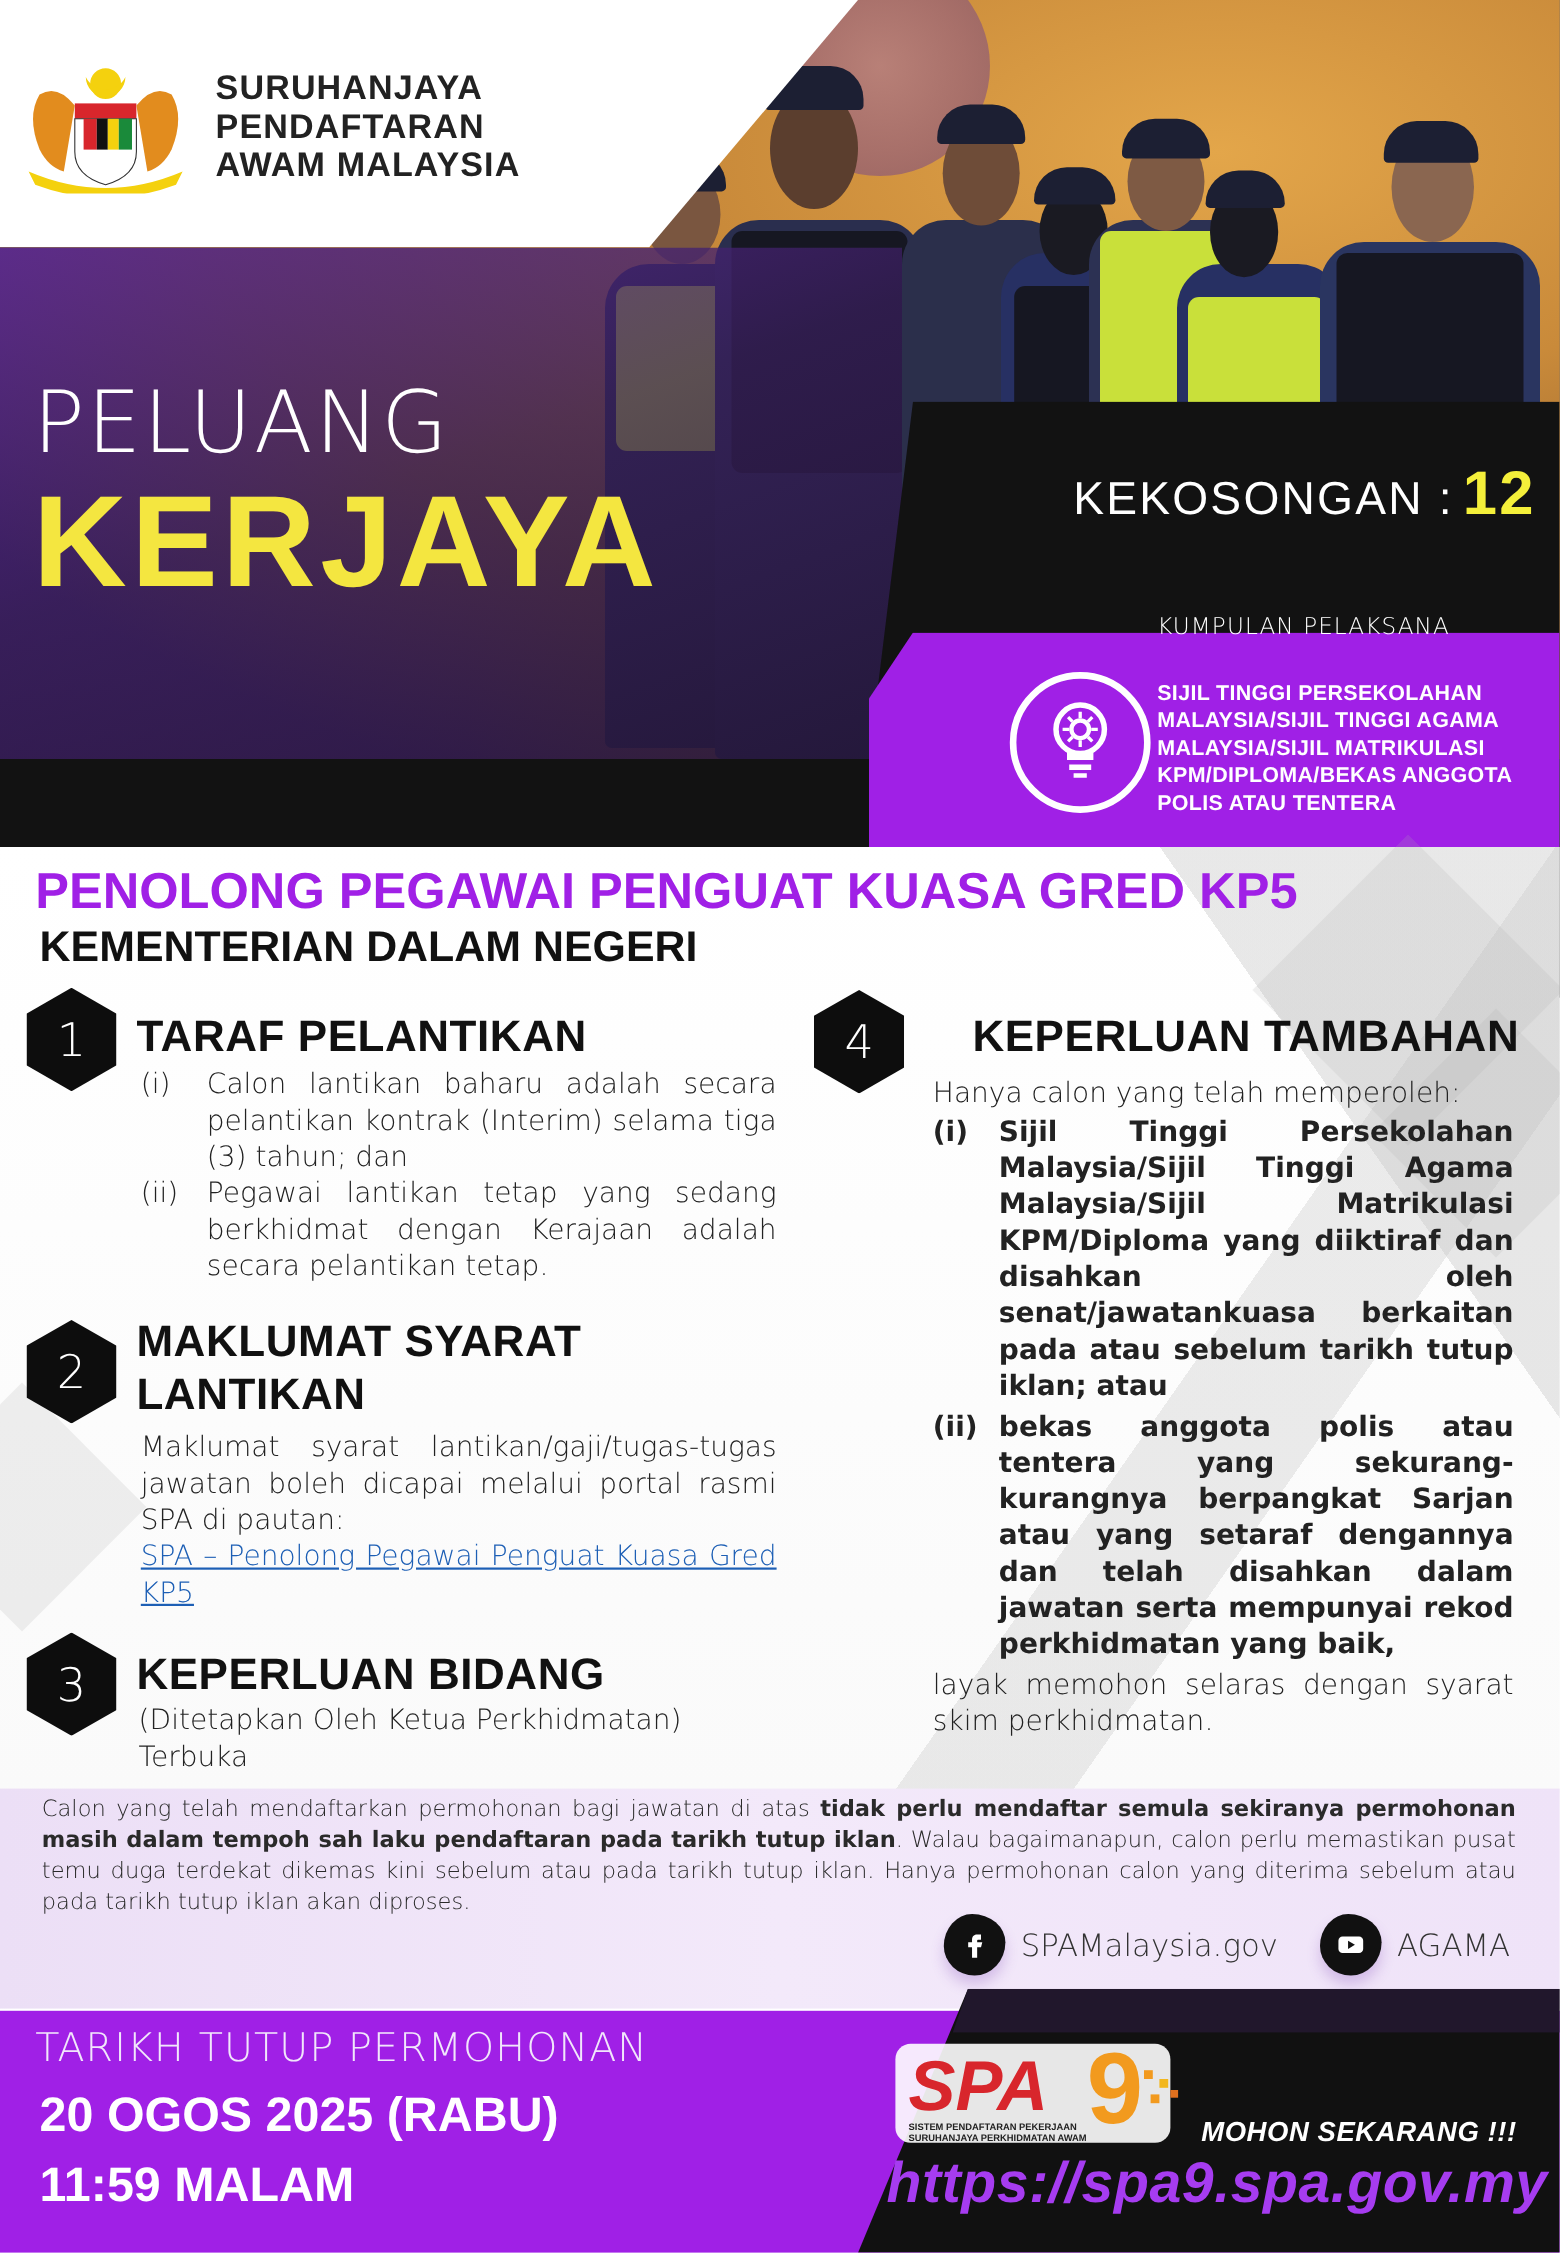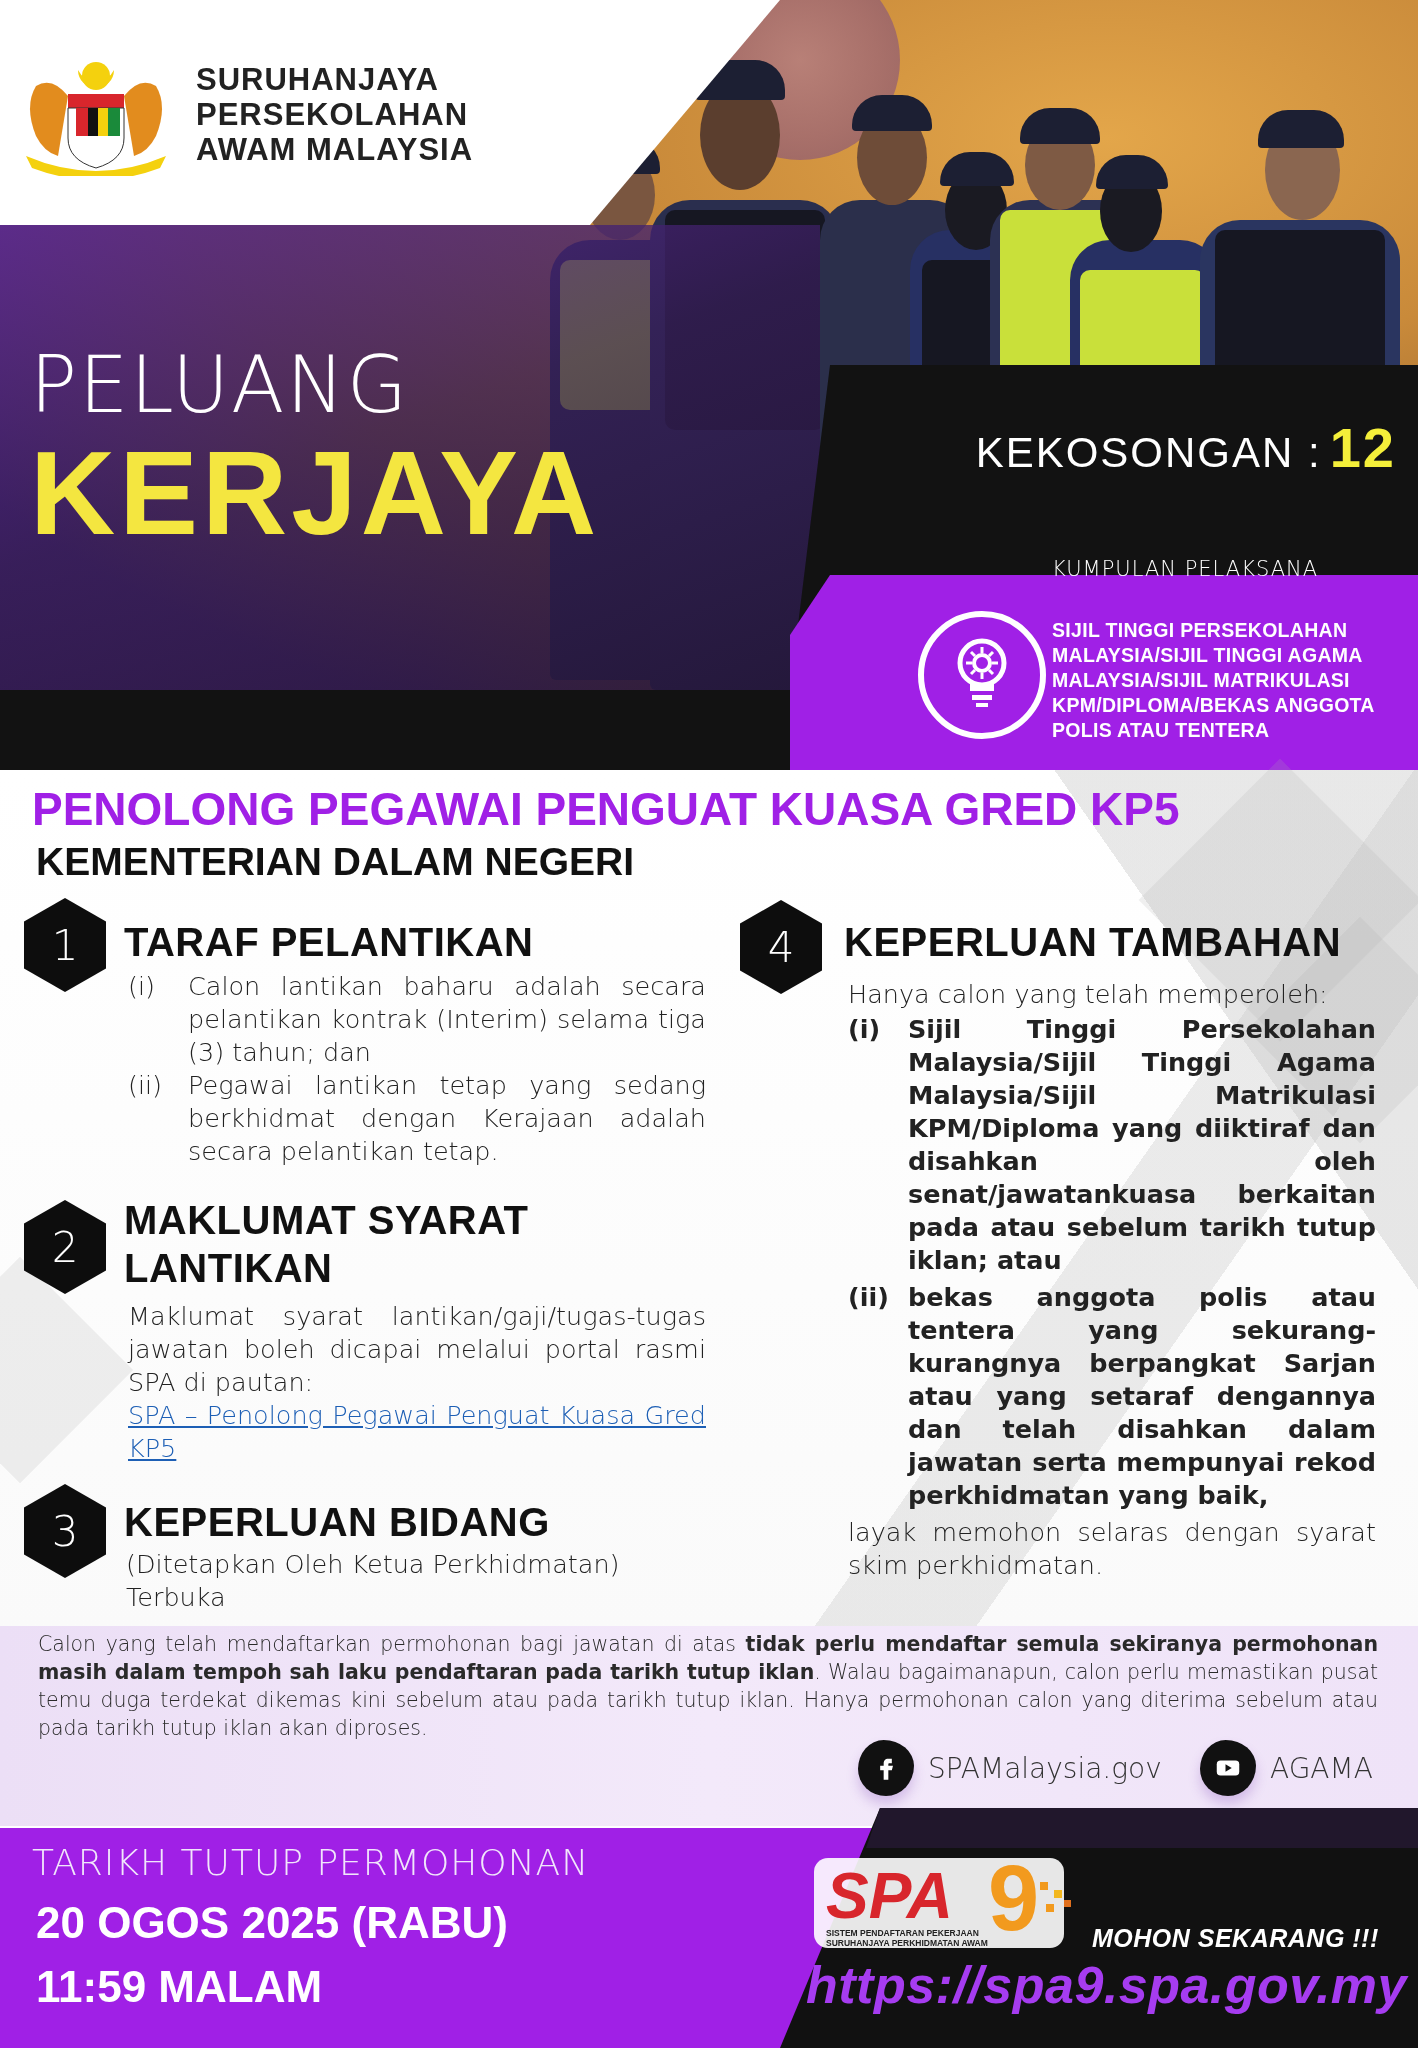--- a/index.html
+++ b/index.html
@@ -152,21 +152,21 @@
     <rect x="60" y="52" width="12" height="28" fill="#d8262c"></rect>
     <rect x="72" y="52" width="10" height="28" fill="#111"></rect>
     <rect x="82" y="52" width="10" height="28" fill="#f4d10e"></rect>
     <rect x="92" y="52" width="12" height="28" fill="#1a8a3a"></rect>
     <path d="M20 30 q-12 20 0 50 q8 16 22 20 l10 -60 q-16 -20 -32 -10z" fill="#e28c1e"></path>
     <path d="M140 30 q12 20 0 50 q-8 16 -22 20 l-10 -60 q16 -20 32 -10z" fill="#e28c1e"></path>
     <path d="M10 100 q70 30 140 0 l-6 12 q-64 24 -128 0z" fill="#f4d10e"></path>
   </svg>
   <div class="org-name">
     <div>SURUHANJAYA</div>
-    <div>PERSEKOLAHAN</div>
+    <div>PENDAFTARAN</div>
     <div>AWAM MALAYSIA</div>
   </div>
 
   <div class="black-band-right"></div>
 
   <div class="peluang">PELUANG</div>
   <div class="kerjaya">KERJAYA</div>
 
   <div class="vac-row vac-1">
     <span>KEKOSONGAN :</span><span class="num">12</span>
@@ -218,21 +218,21 @@
 </div>
 
 <div class="hex" style="left:24px;top:1484px;">3</div>
 <div class="sec-title" style="left:124px;top:1498px;">KEPERLUAN BIDANG</div>
 <div class="body-txt" style="left:126px;top:1548px;width:600px;">
   <div>(Ditetapkan Oleh Ketua Perkhidmatan)</div>
   <div>Terbuka</div>
 </div>
 
 <div class="hex" style="left:740px;top:900px;">4</div>
-<div class="sec-title" style="left:844px;top:918px;text-align:center;">KEPERLUAN TAMBAHAN</div>
+<div class="sec-title" style="left:884px;top:918px;text-align:center;">KEPERLUAN TAMBAHAN</div>
 <div class="body-txt" style="left:848px;top:978px;width:528px;">
   <div>Hanya calon yang telah memperoleh:</div>
   <div class="item bold" style="margin-top:2px;">
     <span class="mk">(i)</span>
     <span class="tx">Sijil Tinggi Persekolahan Malaysia/Sijil Tinggi Agama Malaysia/Sijil Matrikulasi KPM/Diploma yang diiktiraf dan disahkan oleh senat/jawatankuasa berkaitan pada atau sebelum tarikh tutup iklan; atau</span>
   </div>
   <div class="item bold" style="margin-top:4px;">
     <span class="mk">(ii)</span>
     <span class="tx">bekas anggota polis atau tentera yang sekurang-kurangnya berpangkat Sarjan atau yang setaraf dengannya dan telah disahkan dalam jawatan serta mempunyai rekod perkhidmatan yang baik,</span>
   </div>

